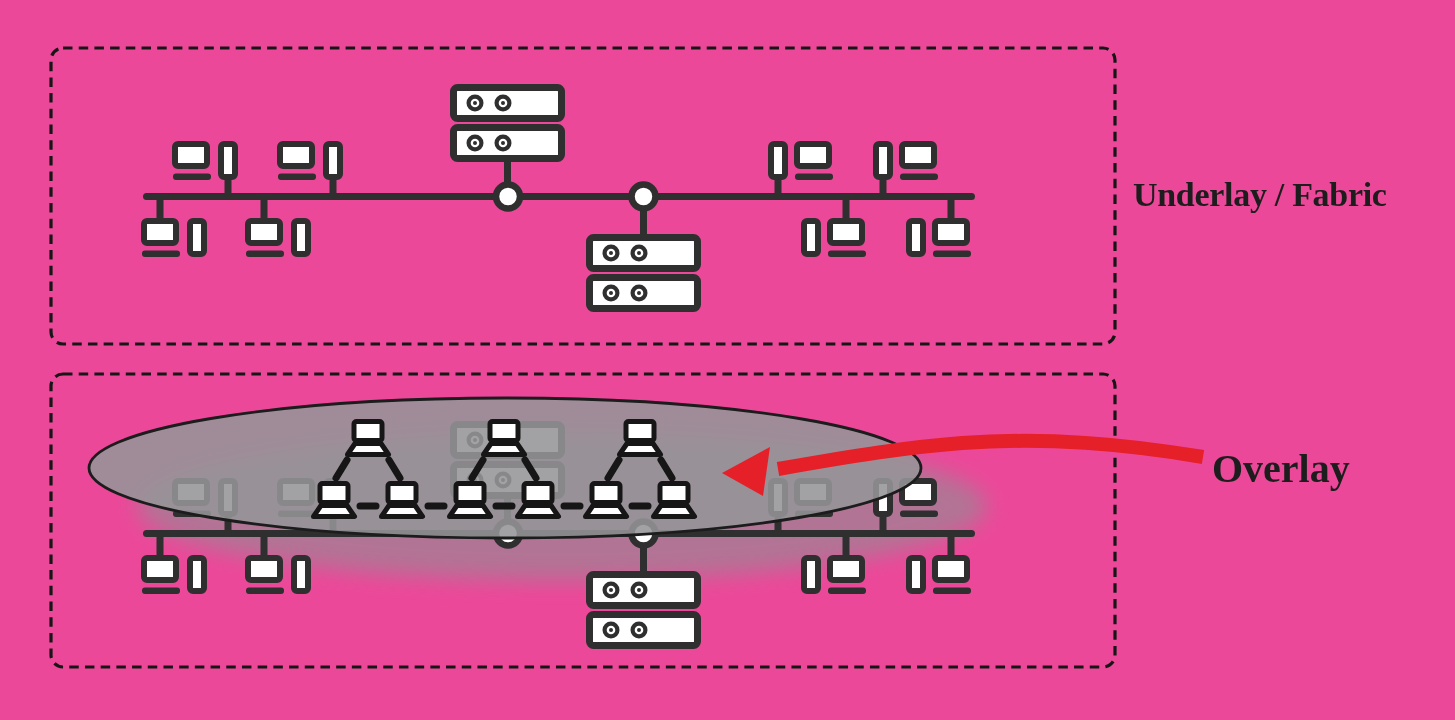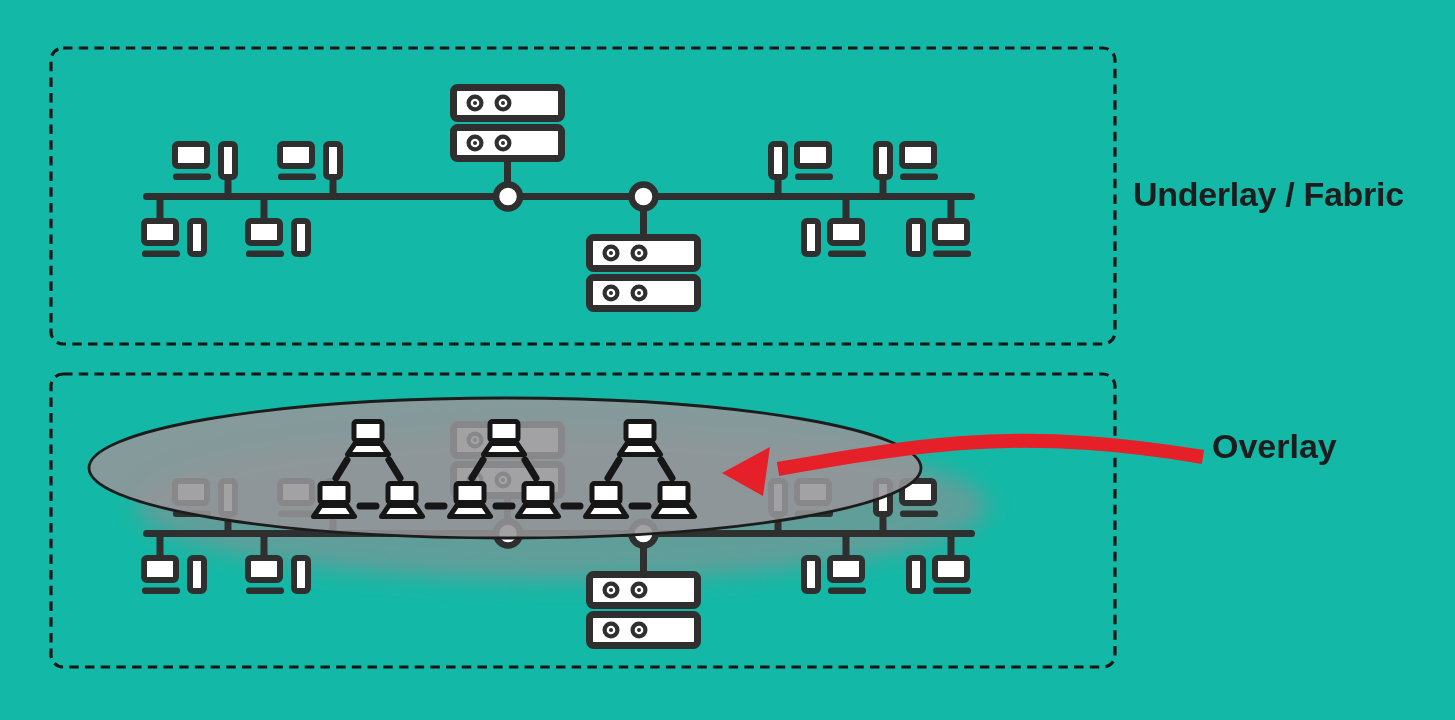--- a/index.html
+++ b/index.html
@@ -1,18 +1,18 @@
 <!DOCTYPE html>
 <html style="--icon-dark: #2f2f2f; --laptop-dark: #161616; --arrow-red: #e52028; --ellipse-gray: #959598; --border-dark: #161616; --background: #ffffff;"><head>
 <meta charset="utf-8">
 <style>
   html, body { margin:0; padding:0; background:#ffffff; }
   .canvas {
-    position:relative; width:1455px; height:720px; background:#14b8a6;
-    font-family:Liberation Sans, sans-serif; overflow:hidden;
+    position:relative; width:1455px; height:720px; background:#ec4899;
+    font-family:Liberation Serif, serif; overflow:hidden;
   }
   .canvas > svg { position:absolute; left:0; top:0; }
 
   
   .st   { fill:#ffffff; stroke:var(--icon-dark,#2f2f2f); stroke-width:6; }
   .st7  { fill:#ffffff; stroke:var(--icon-dark,#2f2f2f); stroke-width:7; }
   .fillc{ fill:var(--icon-dark,#2f2f2f); }
   .whitec{ fill:#ffffff; }
   .conn-circle { fill:#ffffff; stroke:var(--icon-dark,#2f2f2f); stroke-width:6.5; }
 
@@ -23,21 +23,21 @@
   .box { fill:none; stroke:var(--border-dark,#161616); stroke-width:3.2; stroke-dasharray:9.5 6.2; }
 
   .overlay-ellipse { fill:var(--ellipse-gray,#959598); fill-opacity:0.88; stroke:#1c1c1c; stroke-width:2.8; }
   .shadow-e { fill:#8f8f93; opacity:0.62; filter:url(#blurf); }
 
   .arrow-shaft { fill:none; stroke:var(--arrow-red,#e52028); stroke-width:14; }
   .arrow-head  { fill:var(--arrow-red,#e52028); }
 
   .label { position:absolute; color:#1d1d1d; line-height:1.1; white-space:nowrap; }
   .underlay-label { left:1133px; top:176px; font-size:34px; font-weight:600; letter-spacing:-0.3px; }
-  .overlay-label  { left:1212px; top:428px; font-size:34px; font-weight:700; }
+  .overlay-label  { left:1212px; top:447px; font-size:40px; font-weight:700; }
 </style>
 </head>
 <body>
 
 <div class="canvas">
   <svg width="1455" height="720" viewBox="0 0 1455 720">
     <defs>
       <filter id="blurf" x="-20%" y="-40%" width="140%" height="200%">
         <feGaussianBlur stdDeviation="11"></feGaussianBlur>
       </filter>

